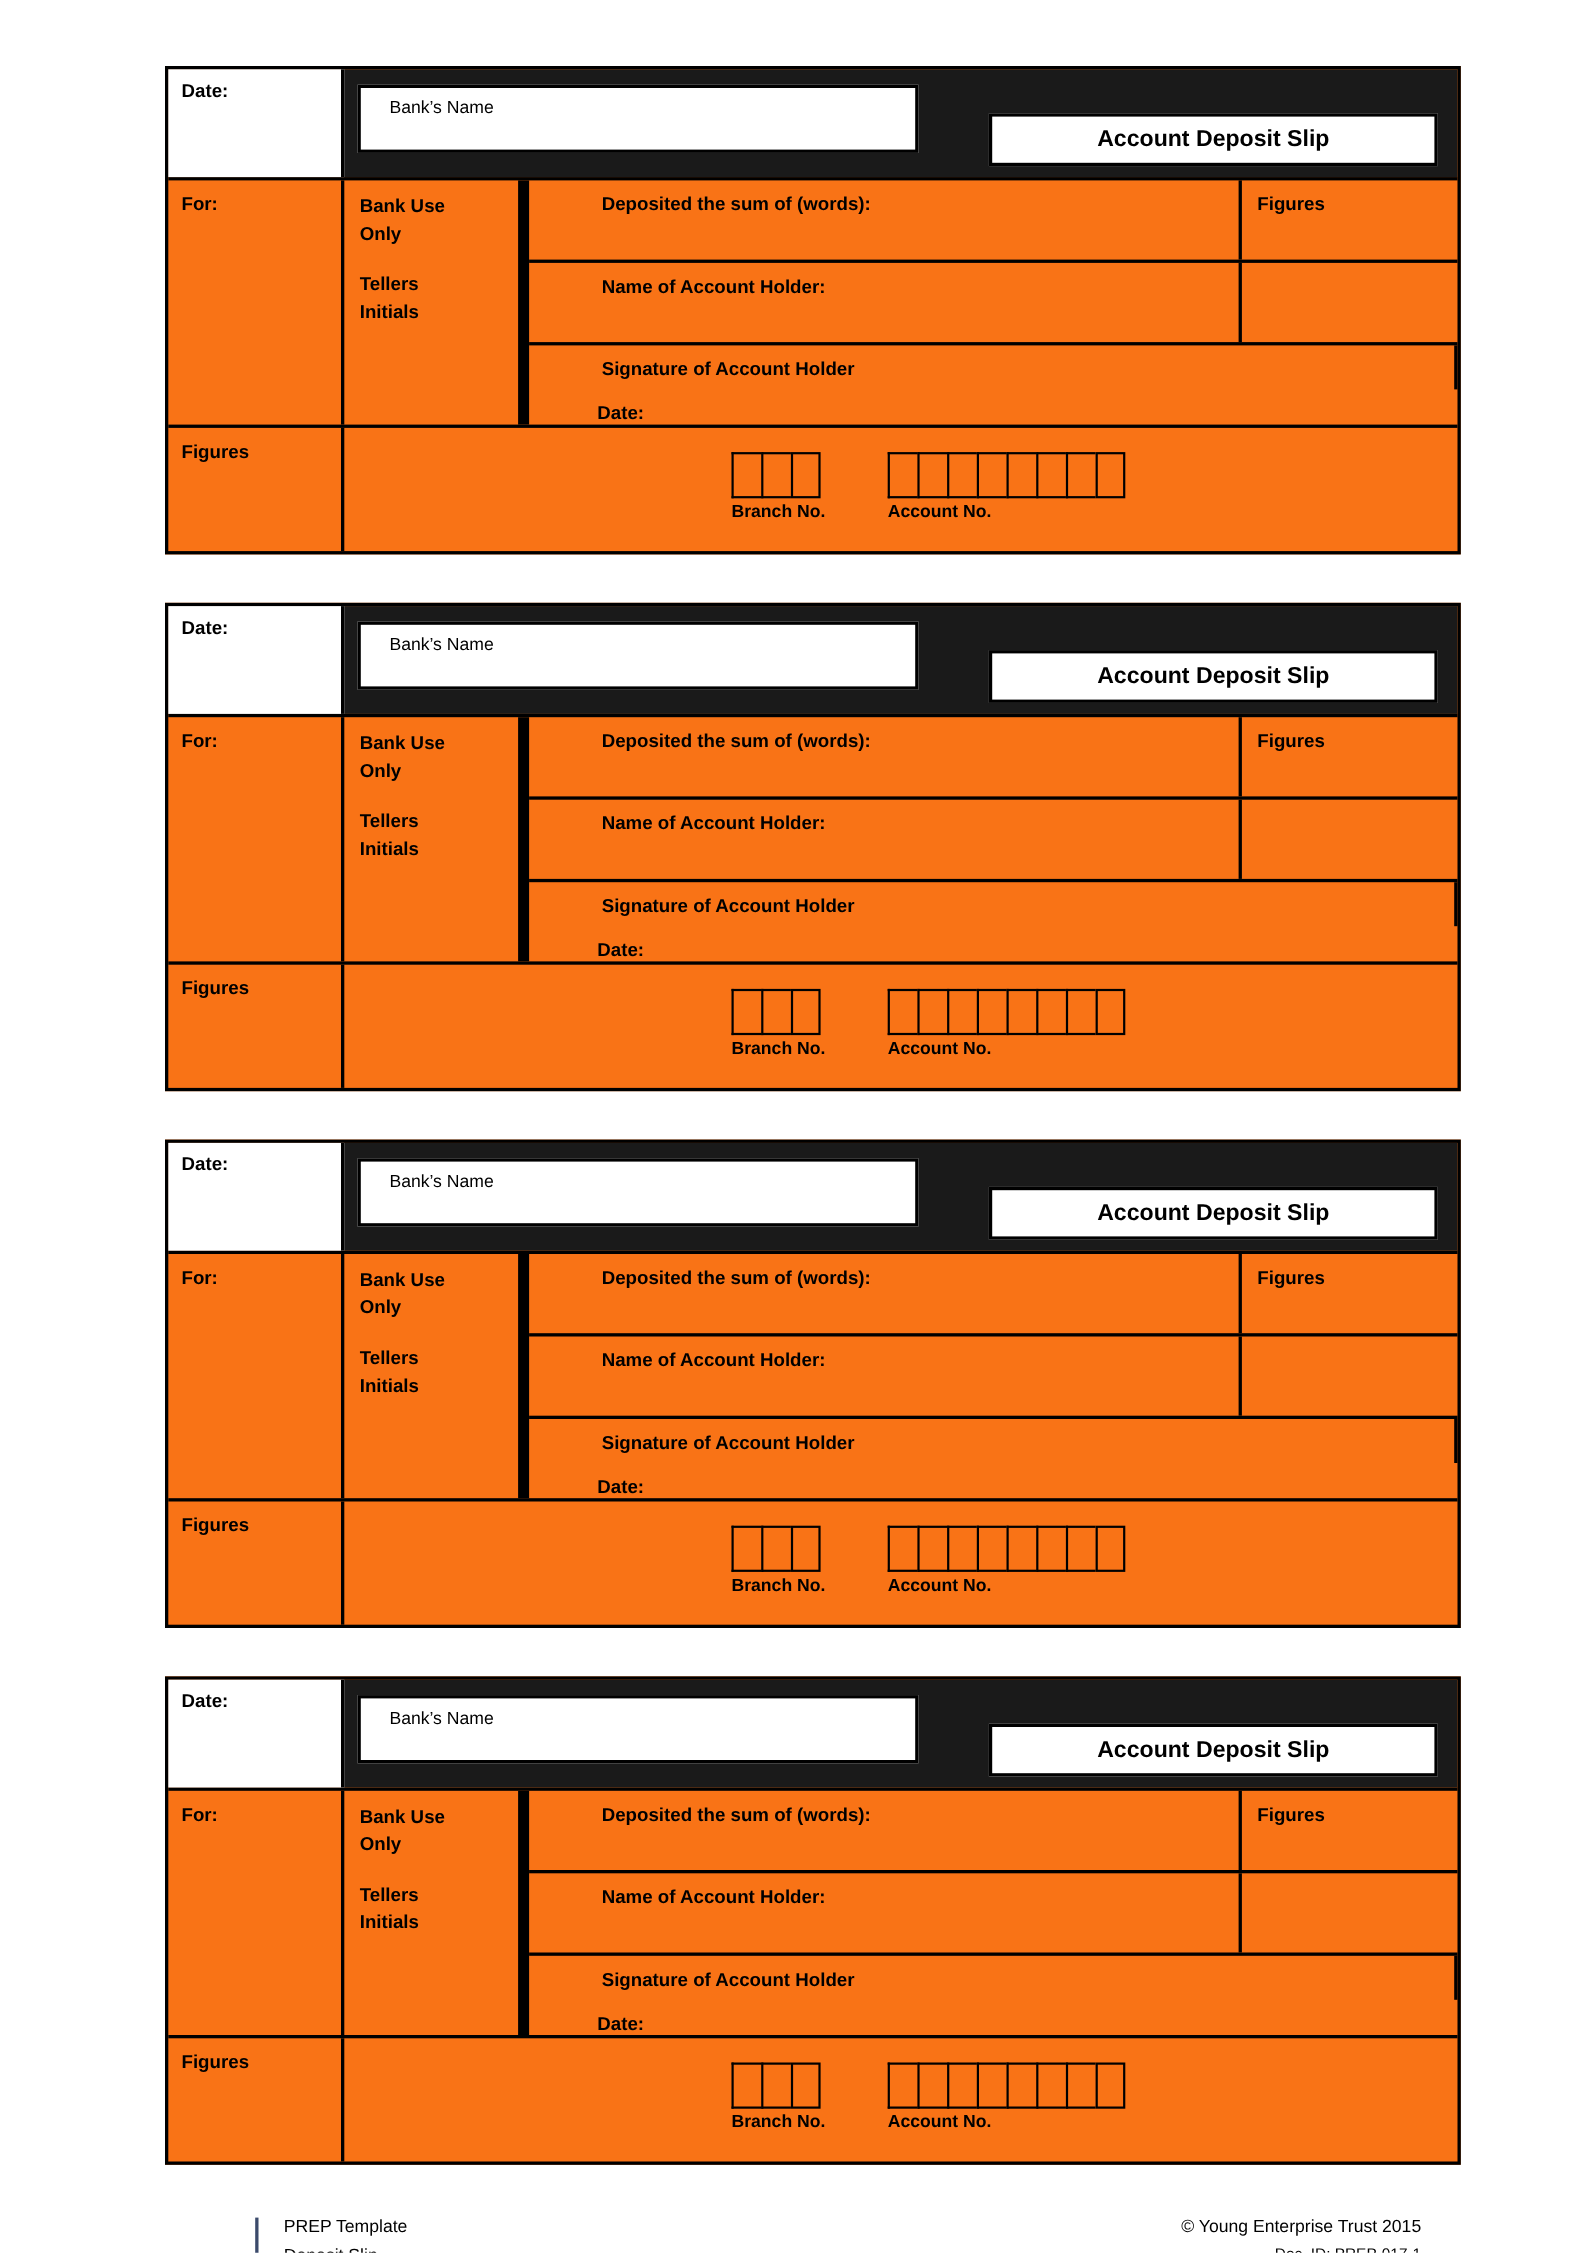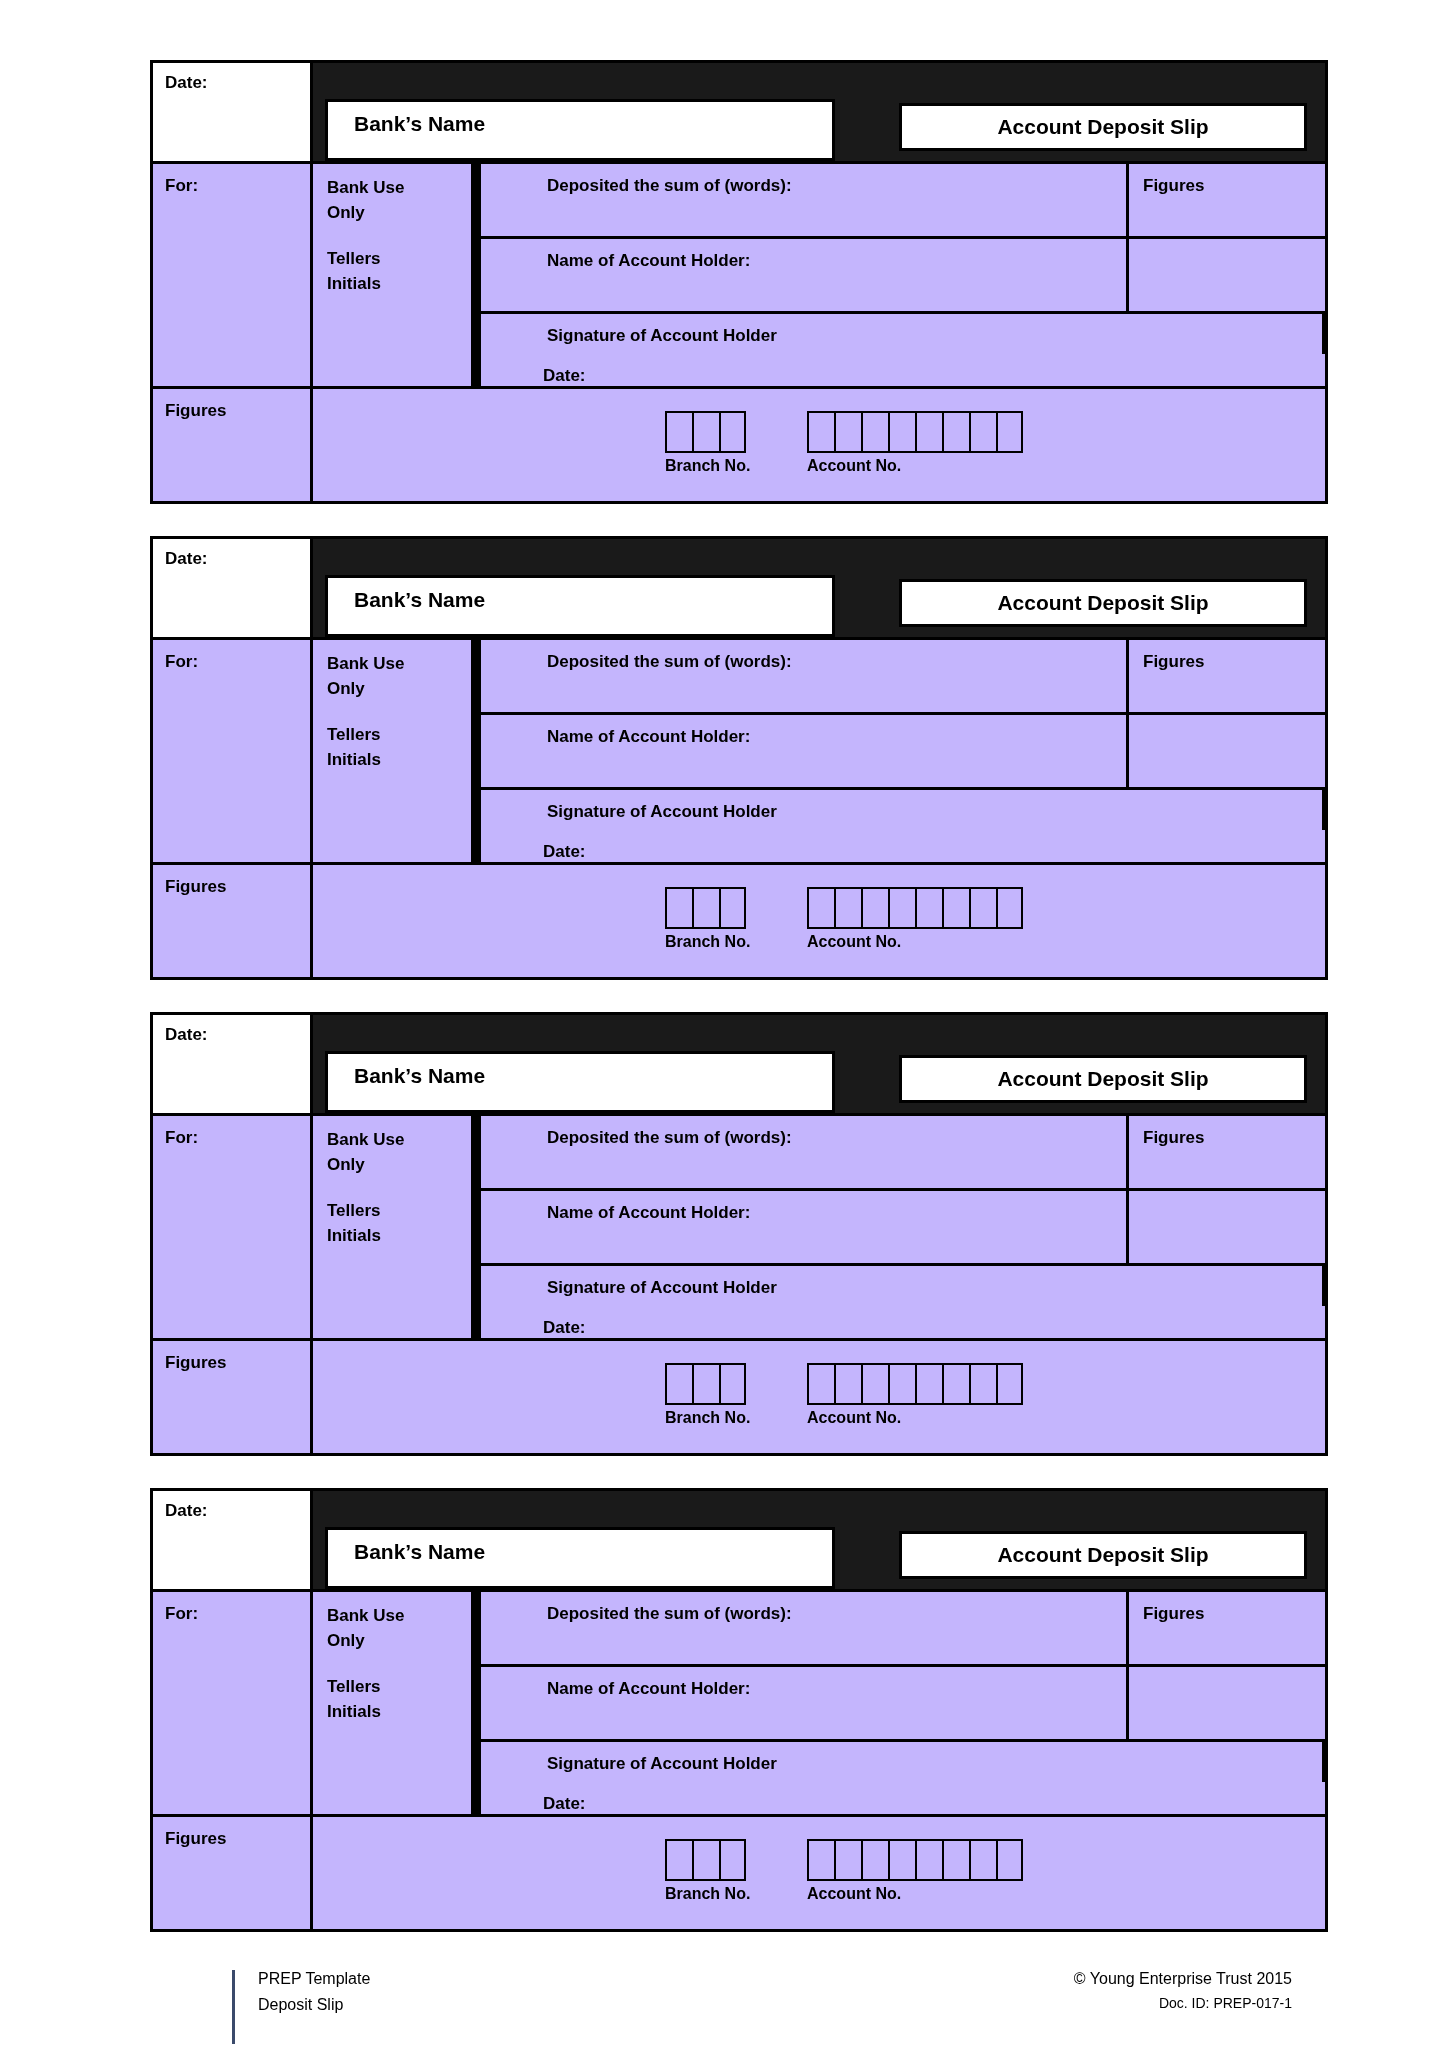--- a/index.html
+++ b/index.html
@@ -19,22 +19,22 @@
     position: relative;
     width: 1448px;
     height: 2048px;
     box-sizing: border-box;
     padding: 60px 120px 0 150px;
   }
 
   
   .slip {
     border: 3px solid #000;
-    background: #c4b5fd;
-    margin-bottom: 32px;
+    background: #f97316;
+    margin-bottom: 44px;
     position: relative;
   }
 
   
   .slip-header {
     position: relative;
     height: 98px;
     background: #1a1a1a;
     display: flex;
     align-items: stretch;
@@ -48,29 +48,29 @@
     font-size: 17px;
     font-weight: bold;
   }
   .hdr-mid {
     flex: 1;
     position: relative;
   }
   .bank-name-box {
     position: absolute;
     left: 12px;
-    top: 36px;
+    top: 14px;
     width: 510px;
     height: 62px;
     background: #fff;
     border: 3px solid #000;
     box-sizing: border-box;
     padding: 10px 0 0 26px;
-    font-size: 21px;
-    font-weight: bold;
+    font-size: 16px;
+    font-weight: normal;
   }
   .title-box {
     position: absolute;
     right: 18px;
     top: 40px;
     width: 408px;
     height: 48px;
     background: #fff;
     border: 3px solid #000;
     box-sizing: border-box;

